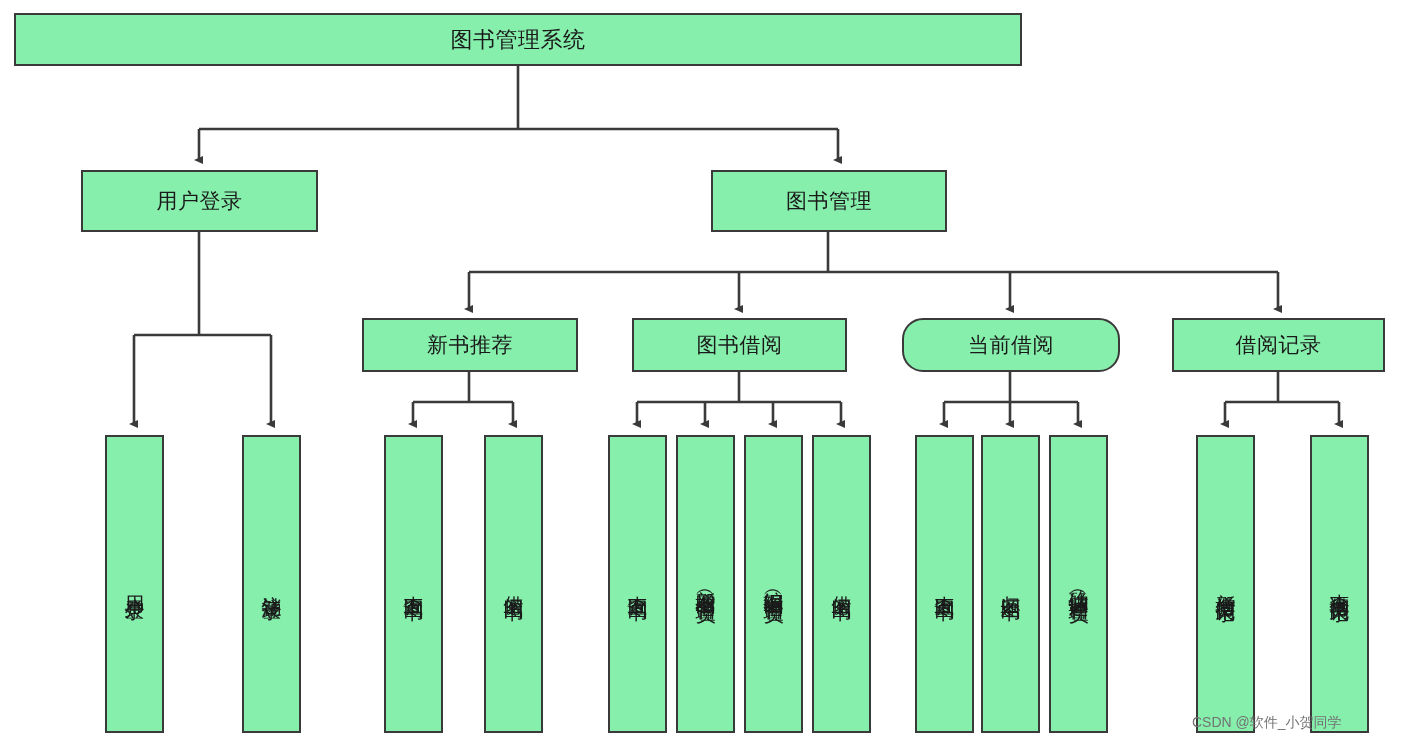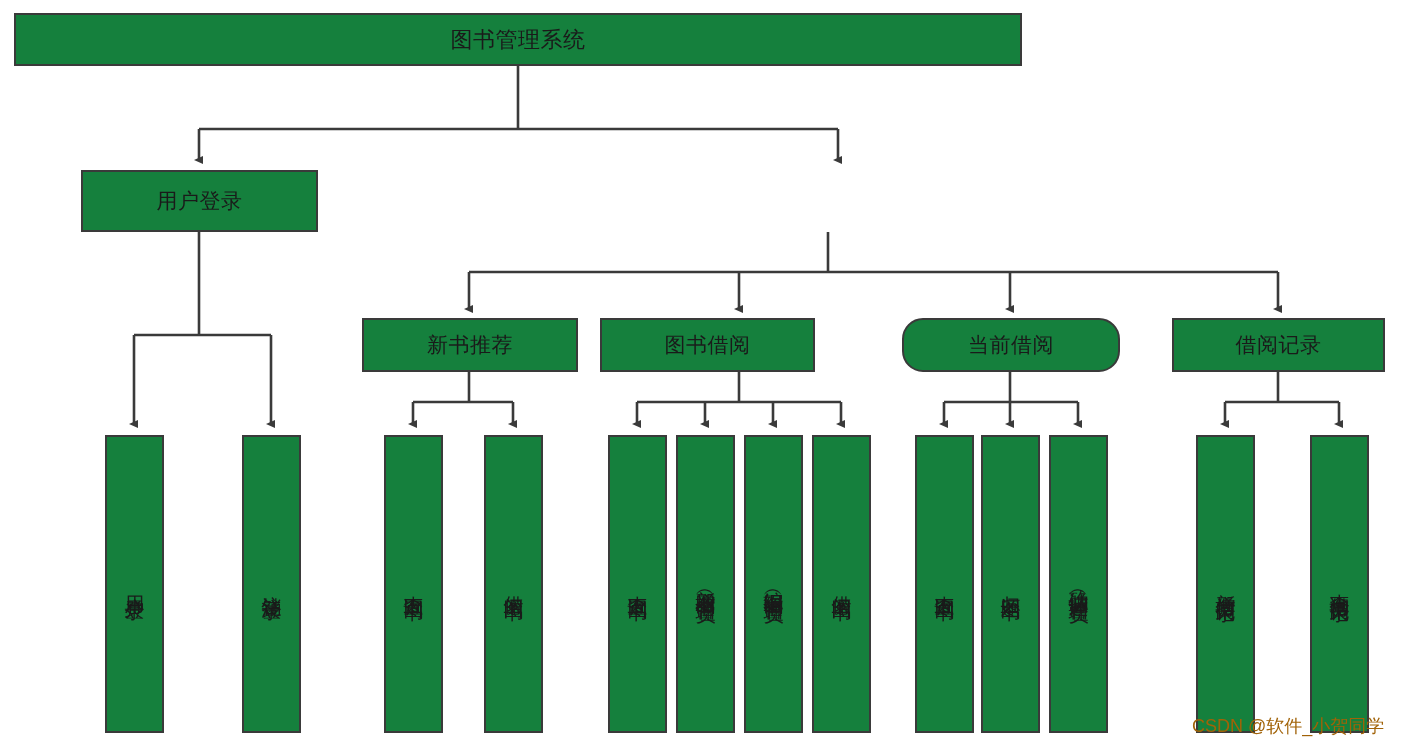--- a/index.html
+++ b/index.html
@@ -19,21 +19,21 @@
     position: absolute;
     left: 0;
     top: 0;
     width: 1405px;
     height: 747px;
   }
   .node {
     position: absolute;
     box-sizing: border-box;
     border: 2.5px solid #3a3a3a;
-    background: #15803d;
+    background: #86efac;
     color: #1a1a1a;
     display: flex;
     align-items: center;
     justify-content: center;
     text-align: center;
     line-height: 1.25;
     z-index: 3;
   }
   .node.h {
     font-size: 21px;
@@ -51,22 +51,22 @@
   }
   .node.v > span {
     writing-mode: vertical-rl;
     text-orientation: upright;
     display: block;
   }
   #watermark {
     position: absolute;
     left: 1192px;
     top: 714px;
-    font-size: 18px;
-    color: #a16207;
+    font-size: 14px;
+    color: #737373;
     white-space: nowrap;
     z-index: 5;
     font-family: "Liberation Sans", "DejaVu Sans", sans-serif;
   }
 </style>
 </head>
 <body>
 
 <div id="canvas">
 
@@ -120,25 +120,28 @@
     </g>
   </svg>
 
   <div class="node h root" style="left:14px; top:13px; width:1008px; height:53px;">
     <span>图书管理系统</span>
   </div>
 
   <div class="node h" style="left:81px; top:170px; width:237px; height:62px;">
     <span>用户登录</span>
   </div>
+  <div class="node h" style="left:711px; top:170px; width:236px; height:62px;">
+    <span>图书管理</span>
+  </div>
 
   <div class="node h" style="left:362px; top:318px; width:216px; height:54px;">
     <span>新书推荐</span>
   </div>
-  <div class="node h" style="left:600px; top:318px; width:215px; height:54px;">
+  <div class="node h" style="left:632px; top:318px; width:215px; height:54px;">
     <span>图书借阅</span>
   </div>
   <div class="node h" style="left:902px; top:318px; width:218px; height:54px;border-radius:21px;">
     <span>当前借阅</span>
   </div>
   <div class="node h" style="left:1172px; top:318px; width:213px; height:54px;font-family:Liberation Serif, serif;">
     <span>借阅记录</span>
   </div>
 
   <div class="node v" style="left:105px; top:435px; width:59px; height:298px;">

